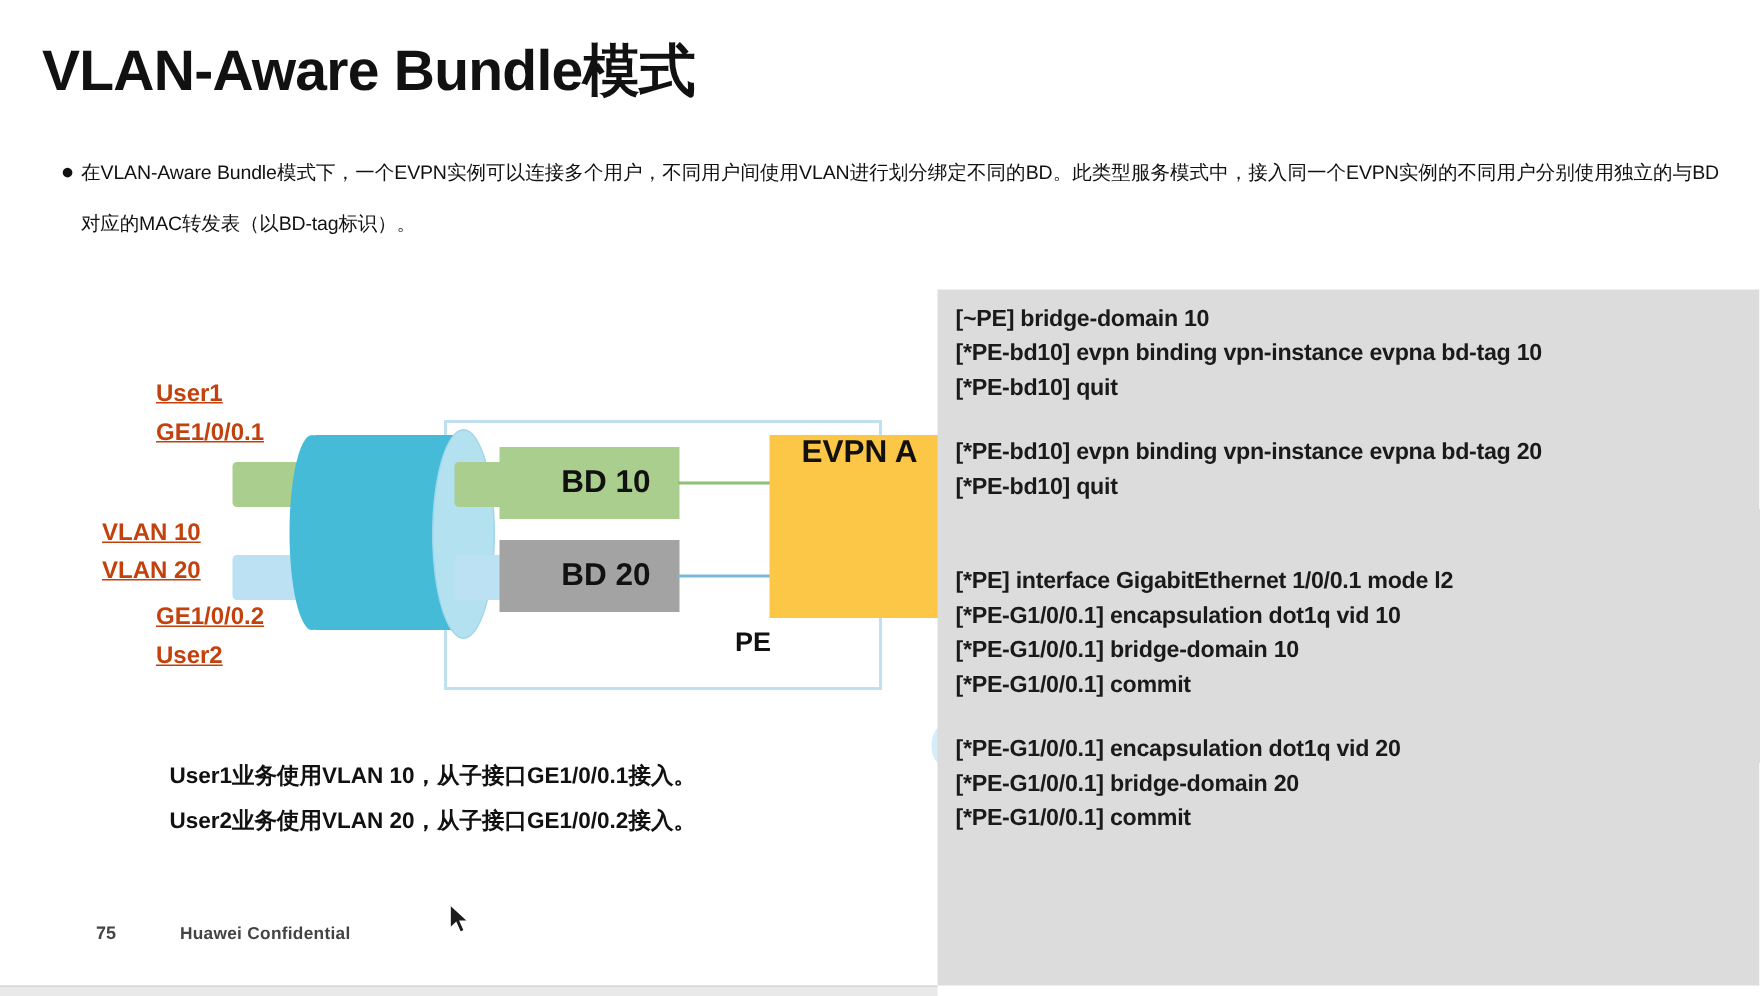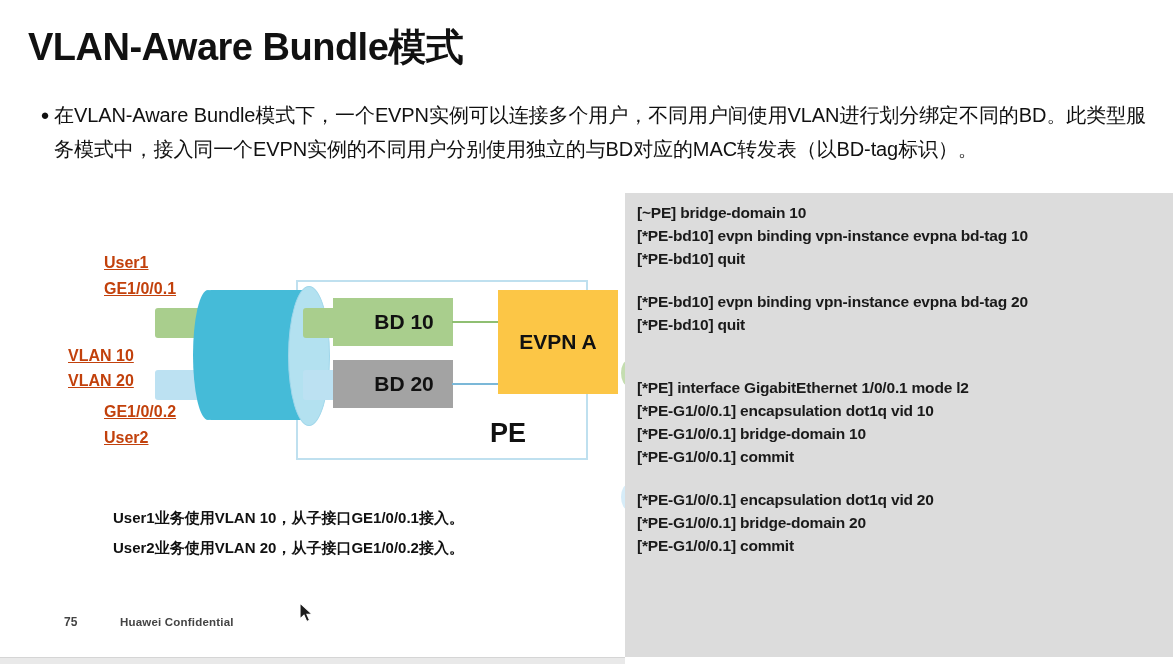--- a/index.html
+++ b/index.html
@@ -47,21 +47,21 @@
   #bullet-marker {
     width: 18px;
     flex: 0 0 18px;
     font-size: 15px;
     line-height: 34px;
     text-align: center;
     color: #111;
   }
   #bullet-text {
     flex: 1;
-    font-size: 20px;
+    font-size: 13px;
     line-height: 34px;
     color: #111111;
     text-align: justify;
     letter-spacing: -0.1px;
   }
 
   
   #config-panel {
     position: absolute;
     left: 625px;
@@ -113,21 +113,21 @@
     width: 292px;
     height: 180px;
     border: 2px solid #bfe0ef;
     background: transparent;
     box-sizing: border-box;
   }
   #pe-label {
     position: absolute;
     left: 430px;
     top: 170px;
-    font-size: 27px;
+    font-size: 18px;
     font-weight: bold;
     color: #111;
   }
 
   
   #cyl-body {
     position: absolute;
     left: 148px;
     top: 42px;
     width: 100px;
@@ -257,27 +257,27 @@
     left: 392px;
     top: 135px;
     width: 62px;
     height: 2px;
     background: #7bb8d8;
   }
 
   
   #evpn-box {
     position: absolute;
-    left: 438px;
+    left: 453px;
     top: 42px;
     width: 120px;
-    height: 104px;
+    height: 122px;
     background: #FCC646;
     display: flex;
-    align-items: center;
+    align-items: flex-start;
     justify-content: center;
   }
   #evpn-label {
     font-size: 21px;
     font-weight: bold;
     color: #111;
   }
 
   
   .dlabel {

